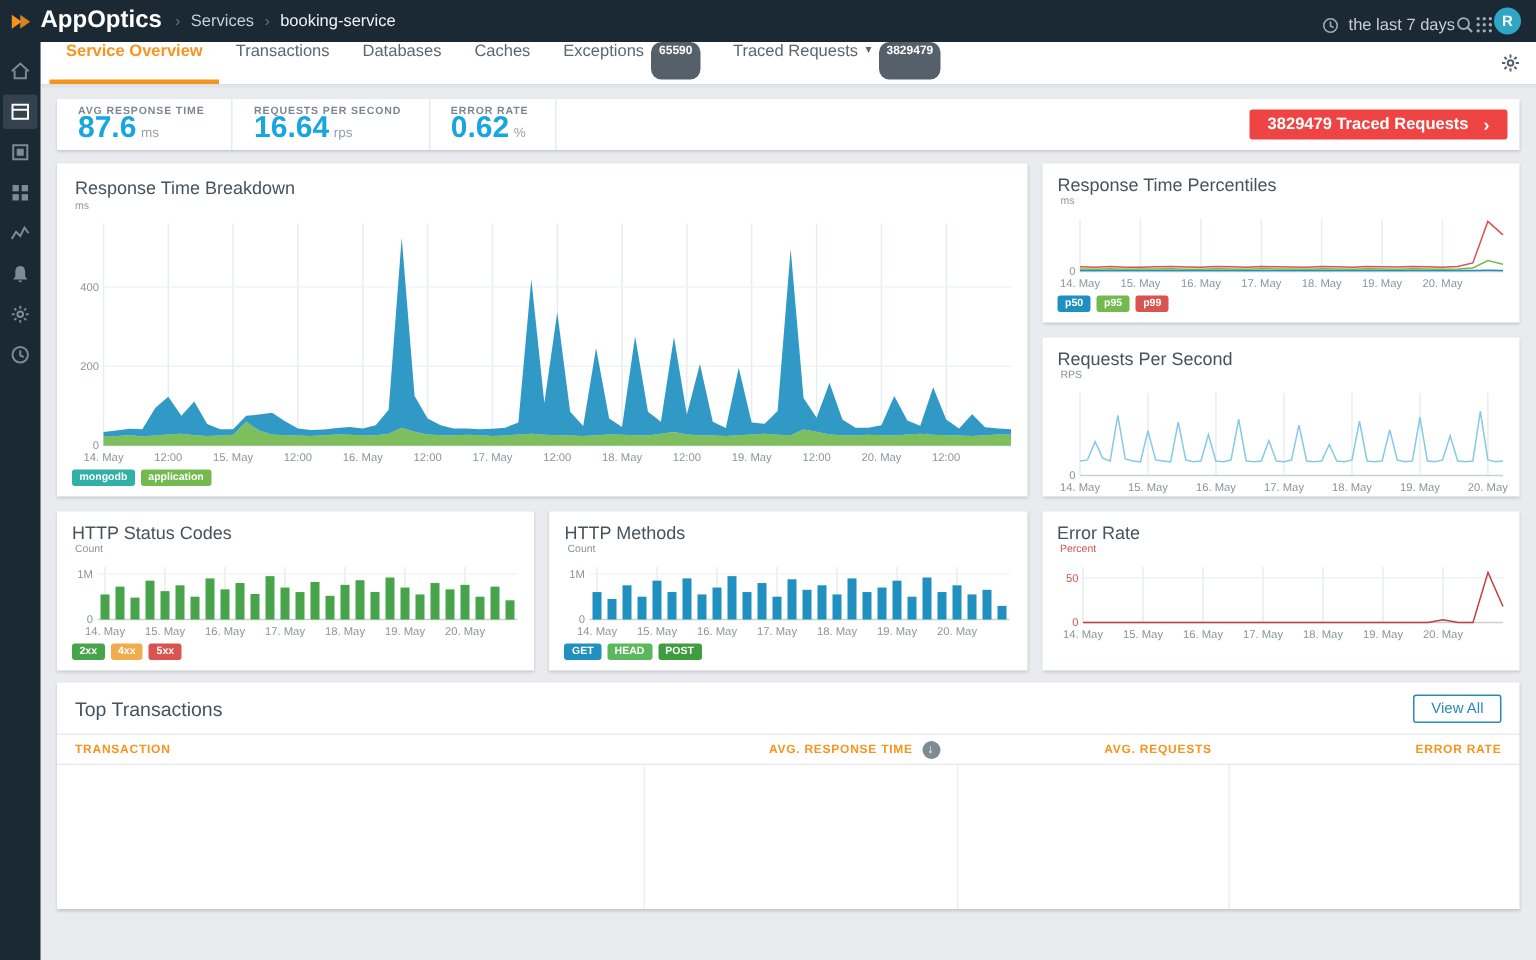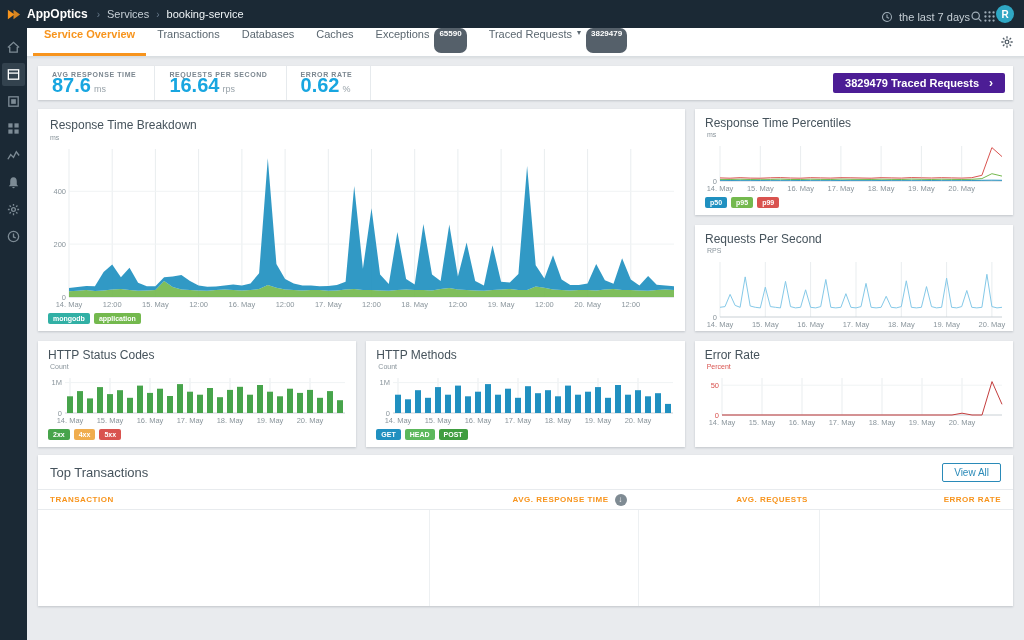--- a/index.html
+++ b/index.html
@@ -1,21 +1,21 @@
 <!DOCTYPE html>
 <html><head>
 <meta charset="utf-8">
 <style>
 *{margin:0;padding:0;box-sizing:border-box}
 html,body{width:1024px;height:640px;overflow:hidden;background:#e9ebee;font-family:"Liberation Sans",sans-serif}
 body{position:relative}
 
 .topbar{position:absolute;top:0;left:0;right:0;height:28px;background:#1b2935;display:flex;align-items:center;color:#cfd6db;z-index:20}
 .logo-cell{width:27px;display:flex;justify-content:center;align-items:center}
-.brand{color:#fff;font-weight:bold;font-size:12px;margin-right:2px}
+.brand{color:#fff;font-weight:bold;font-size:16px;margin-right:2px}
 .crumb-sep{color:#67798a;font-size:10px;margin:0 7px}
 .crumb{font-size:11px;color:#c6cfd6;cursor:pointer}
 .crumb.strong{color:#eef3f6}
 .topbar-right{margin-left:auto;display:flex;align-items:flex-end;gap:0;margin-right:10px}
 .tr-time{display:flex;align-items:center;gap:6px;font-size:11px;color:#c6cfd6;cursor:pointer}
 .ticon{display:inline-flex;color:#9fadb8;cursor:pointer}
 .avatar{width:18px;height:18px;border-radius:50%;background:#2fa7c4;color:#fff;font-size:10px;font-weight:bold;display:flex;align-items:center;justify-content:center;cursor:pointer}
 
 .sidebar{position:absolute;top:28px;left:0;width:27px;bottom:0;background:#1b2935;display:flex;flex-direction:column;align-items:center;padding-top:8px;gap:4px;z-index:10}
 .side-item{width:23px;height:23px;border-radius:2px;display:flex;align-items:center;justify-content:center;color:#7d8b95;cursor:pointer}
@@ -31,21 +31,21 @@
 .gearwrap{margin-left:auto;margin-right:10px;display:flex;align-items:center;color:#55606a;cursor:pointer}
 .content{padding:0 11px}
 
 .summary{margin-top:9px;background:#fff;box-shadow:0 1px 2px rgba(31,45,55,.2);display:flex;align-items:center;height:34px}
 #metrics{display:flex;height:100%}
 .metric{padding:3px 18px 2px 14px;border-right:1px solid #e6eaed;display:flex;flex-direction:column;justify-content:center}
 .metric-label{font-size:7px;letter-spacing:.6px;color:#7c8790;font-weight:bold}
 .metric-valrow{line-height:15px}
 .metric-value{font-size:20px;color:#18a6e0;font-weight:bold}
 .metric-unit{font-size:9px;color:#98a2a9;margin-left:3px}
-.traced-btn{margin-left:auto;margin-right:8px;background:#4c1d95;color:#fff;font-size:11px;font-weight:bold;padding:4px 12px;border-radius:2px;display:flex;gap:10px;align-items:center;cursor:pointer}
+.traced-btn{margin-left:auto;margin-right:8px;background:#ef4444;color:#fff;font-size:11px;font-weight:bold;padding:4px 12px;border-radius:2px;display:flex;gap:10px;align-items:center;cursor:pointer}
 .btn-caret{font-size:12px;line-height:11px}
 
 .row1{display:flex;gap:10px;height:222px;margin-top:9px}
 .row2{display:flex;gap:10px;height:106px;margin-top:10px}
 .panel{background:#fff;box-shadow:0 1px 2px rgba(31,45,55,.2);display:flex;flex-direction:column;overflow:hidden}
 .panel-title{font-size:12px;color:#46535c;padding:9px 12px 2px}
 .p-small .panel-title,.row2 .panel-title{padding:7px 10px 1px}
 .unit{font-size:7px;color:#8a959c;padding-left:12px;height:10px}
 .unit.red{color:#d9534f}
 .chart{flex:1;margin:0 5px;overflow:hidden}

